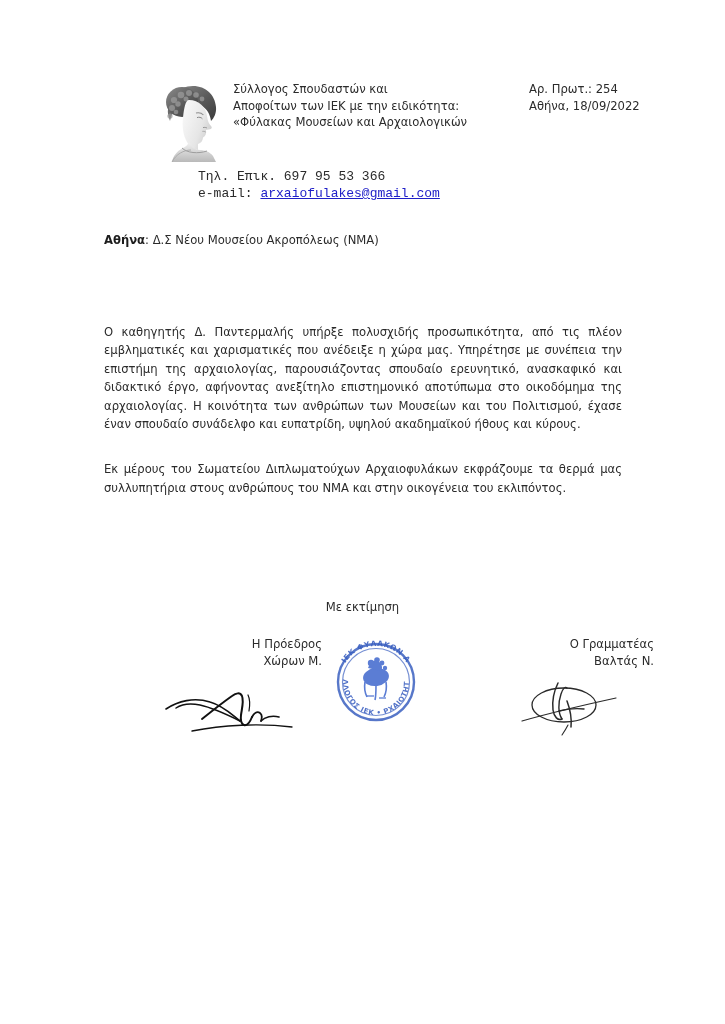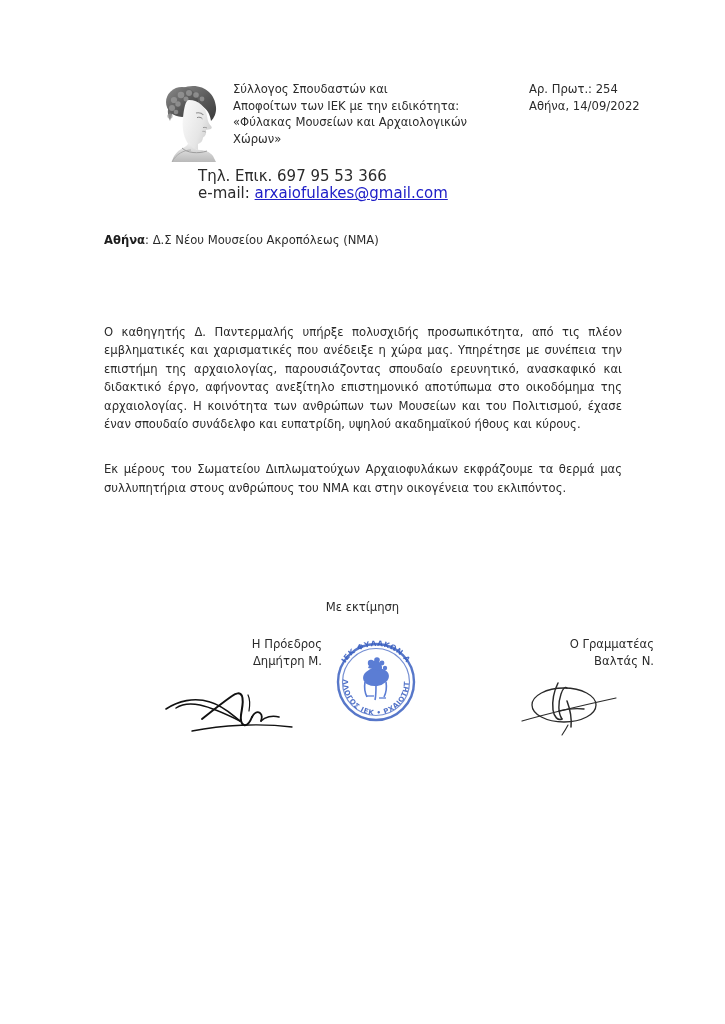--- a/index.html
+++ b/index.html
@@ -64,24 +64,25 @@
     color: #2b2b2b;
     white-space: nowrap;
   }
 
   .contact-block {
     position: absolute;
     left: 198px;
     top: 168px;
   }
   .contact-line {
-    font-size: 15px;
+    font-size: 13px;
     line-height: 17px;
     color: #2b2b2b;
     white-space: nowrap;
+    font-family: Liberation Mono, monospace;
   }
   .mail-link {
     color: #2020c8;
     text-decoration: underline;
   }
 
   
   .body-area {
     position: absolute;
     left: 104px;
@@ -206,26 +207,25 @@
                  C15 76 19 71 25 68 C28 66.6 30 64.6 31 62 Z" fill="url(#neckG)"></path>
         <path d="M24 68 C29 73 40 74 49 71" stroke="#9d9d9d" stroke-width="1" fill="none"></path>
         <path d="M14 82 C18 74 26 70 33 70" stroke="#a8a8a8" stroke-width="0.9" fill="none"></path>
       </svg>
     </div>
 
     <div class="org-block">
       <div class="org-line">Σύλλογος Σπουδαστών και</div>
       <div class="org-line">Αποφοίτων των ΙΕΚ με την ειδικότητα:</div>
       <div class="org-line">«Φύλακας Μουσείων και Αρχαιολογικών</div>
-      <div class="org-line">Χώρων»</div>
     </div>
 
     <div class="meta-block">
       <div class="meta-line">Αρ. Πρωτ.: 254</div>
-      <div class="meta-line">Αθήνα, 14/09/2022</div>
+      <div class="meta-line">Αθήνα, 18/09/2022</div>
     </div>
   </div>
 
   <div class="contact-block">
     <div class="contact-line"> Τηλ. Επικ. 697 95 53 366</div>
     <div class="contact-line"><span>e-mail: </span><a class="mail-link" href="#">arxaiofulakes@gmail.com</a></div>
   </div>
 
   <div class="body-area">
 
@@ -245,21 +245,21 @@
 
     <p class="para">Εκ μέρους του Σωματείου Διπλωματούχων Αρχαιοφυλάκων εκφράζουμε τα θερμά μας συλλυπητήρια στους ανθρώπους του ΝΜΑ και στην οικογένεια του εκλιπόντος.</p>
   </div>
 
   <div class="closing">Με εκτίμηση</div>
 
   <div class="sign-row">
 
     <div class="sign-col left">
       <div class="sign-name">Η Πρόεδρος</div>
-      <div class="sign-name">Δημήτρη Μ.</div>
+      <div class="sign-name">Χώρων Μ.</div>
       <svg class="sig-img" width="150" height="62" viewBox="0 0 150 62">
         <g fill="none" stroke="#111111" stroke-linecap="round" stroke-linejoin="round">
           <path d="M4 34 C16 26 32 22 48 27 C62 31 70 40 78 46" stroke-width="1.6"></path>
           <path d="M78 46 C66 40 52 33 38 30 C28 28 20 29 14 33" stroke-width="1.5"></path>
           <path d="M40 44 C50 36 60 28 70 21 C74 18 78 17 80 21 C82 26 80 33 79 40
                    C78.4 45 79 49 82 50 C85 51 88 47 90 42" stroke-width="2.0"></path>
           <path d="M90 42 C92 38 95 36 98 38 C100 39.4 100 43 99 46" stroke-width="1.8"></path>
           <path d="M99 46 C103 42 110 40 117 42" stroke-width="1.6"></path>
           <path d="M30 56 C60 50 98 48 130 52" stroke-width="1.3"></path>
           <path d="M86 20 C88 24 88 30 87 36" stroke-width="1.2"></path>

